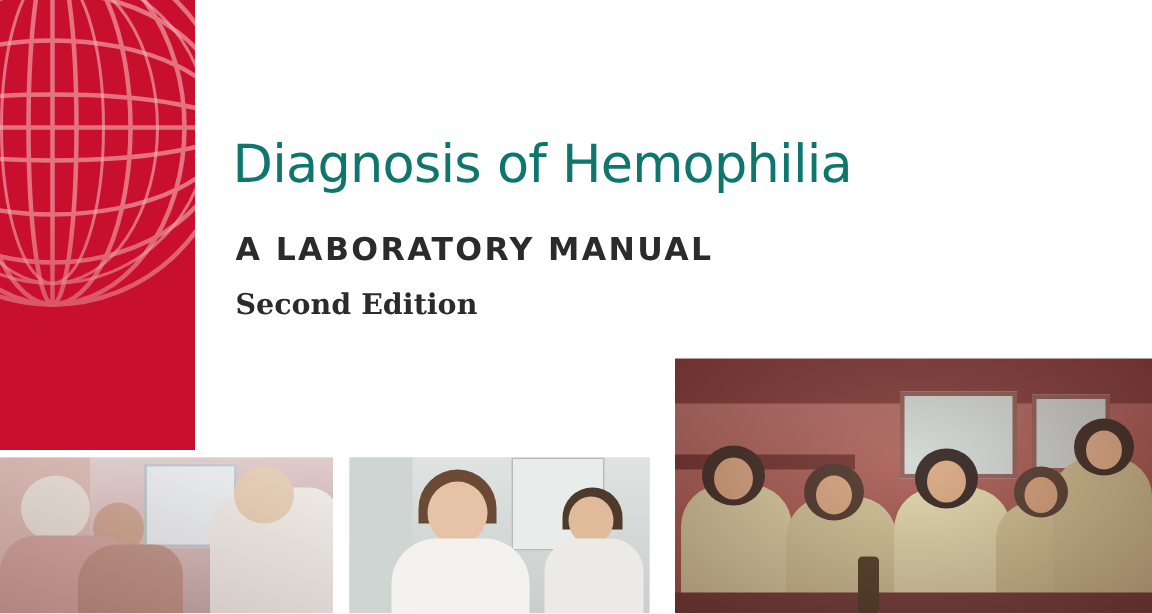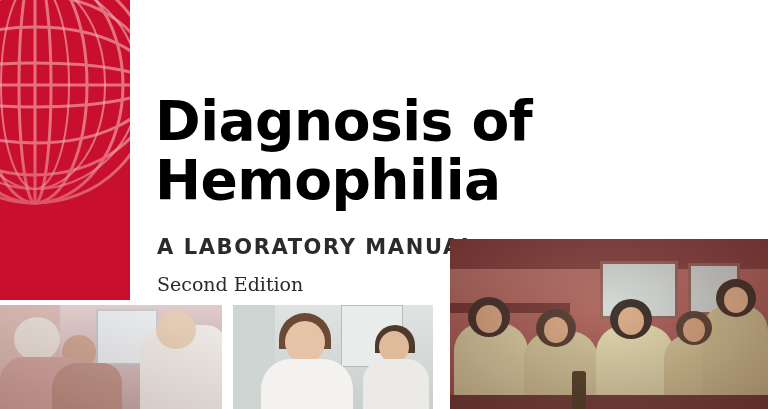--- a/index.html
+++ b/index.html
@@ -46,43 +46,43 @@
   }
 
   
   .title-block {
     position: absolute;
     left: 155px;
     top: 92px;
     width: 560px;
   }
   .main-title {
-    color: #000000;
-    font-weight: bold;
-    font-size: 55px;
+    color: #0f766e;
+    font-weight: normal;
+    font-size: 35px;
     line-height: 1.08;
     letter-spacing: -0.5px;
     margin: 0;
     font-family: "DejaVu Sans", sans-serif;
   }
   .main-title .line2 {
     display: block;
   }
   .subtitle {
     color: #2b2b2b;
     font-weight: bold;
     font-size: 21px;
     letter-spacing: 1.6px;
     margin: 24px 0 0 2px;
     font-family: "DejaVu Sans", sans-serif;
   }
   .edition {
     color: #2b2b2b;
     font-size: 19px;
-    font-weight: normal;
+    font-weight: bold;
     margin: 14px 0 4px 2px;
     font-family: "DejaVu Serif", serif;
   }
 
   
   .photo {
     position: absolute;
     overflow: hidden;
     background: #cfcfcf;
   }

